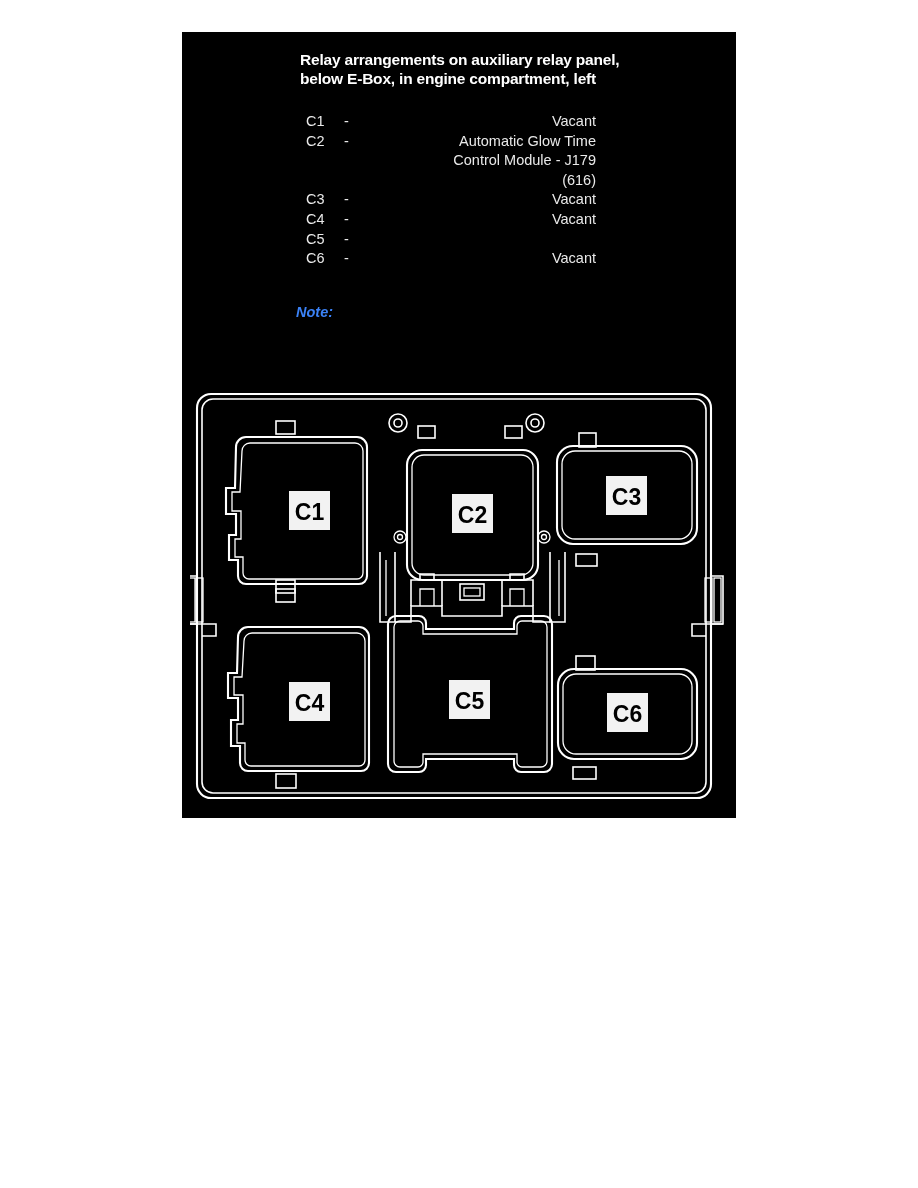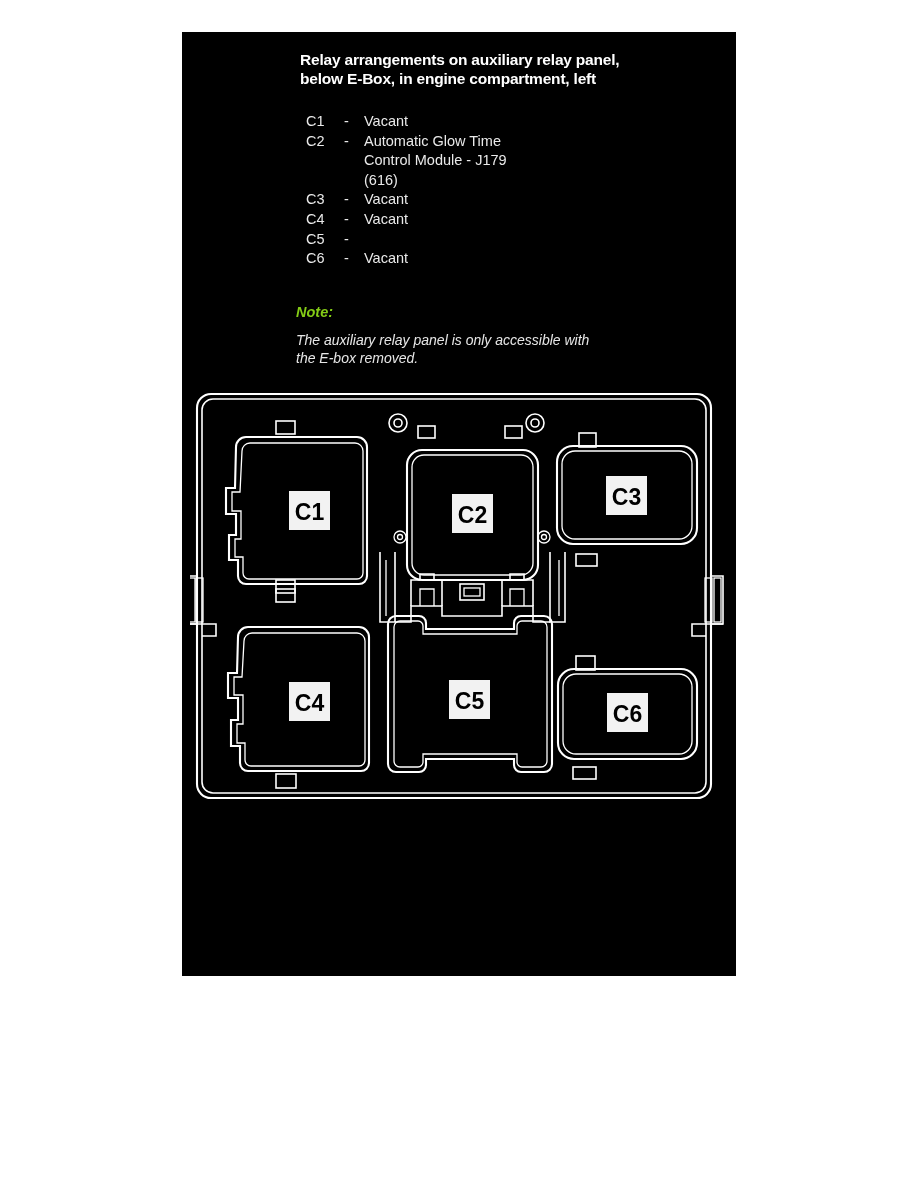--- a/index.html
+++ b/index.html
@@ -15,21 +15,21 @@
     position: relative;
     overflow: hidden;
   }
 
   
   #figure-panel {
     position: absolute;
     left: 182px;
     top: 32px;
     width: 554px;
-    height: 944px;
+    height: 786px;
     background: #000000;
     color: #ffffff;
   }
 
   
   #heading {
     position: absolute;
     left: 118px;
     top: 18px;
     width: 330px;
@@ -59,34 +59,35 @@
     flex: 0 0 38px;
     color: #e9e9e9;
   }
   .legend-dash {
     width: 20px;
     flex: 0 0 20px;
   }
   .legend-desc {
     flex: 1 1 auto;
     white-space: pre-line;
+    text-align: right;
   }
 
   
   #note-block {
     position: absolute;
     left: 114px;
     top: 272px;
     width: 360px;
   }
   #note-title {
     font-size: 14.5px;
     font-weight: bold;
     font-style: italic;
-    color: #84cc16;
+    color: #3b82f6;
     margin-bottom: 12px;
   }
   #note-body {
     font-size: 14px;
     font-style: italic;
     line-height: 17.5px;
     color: #e6e6e6;
     white-space: pre-line;
   }
 
@@ -162,22 +163,20 @@
       <div class="legend-row">
         <span class="legend-code">C6</span>
         <span class="legend-dash">-</span>
         <span class="legend-desc">Vacant</span>
       </div>
 
     </div>
 
     <div id="note-block">
       <div id="note-title">Note:</div>
-      <div id="note-body">The auxiliary relay panel is only accessible with
-the E-box removed.</div>
     </div>
 
     <div id="relay-diagram">
       <svg viewBox="0 0 538 432" xmlns="http://www.w3.org/2000/svg" shape-rendering="geometricPrecision">
 
         <g>
           <rect class="ln2" x="7" y="10" width="514" height="404" rx="14" ry="14"></rect>
           <rect class="ln15" x="12" y="15" width="504" height="394" rx="11" ry="11"></rect>
         </g>
 

